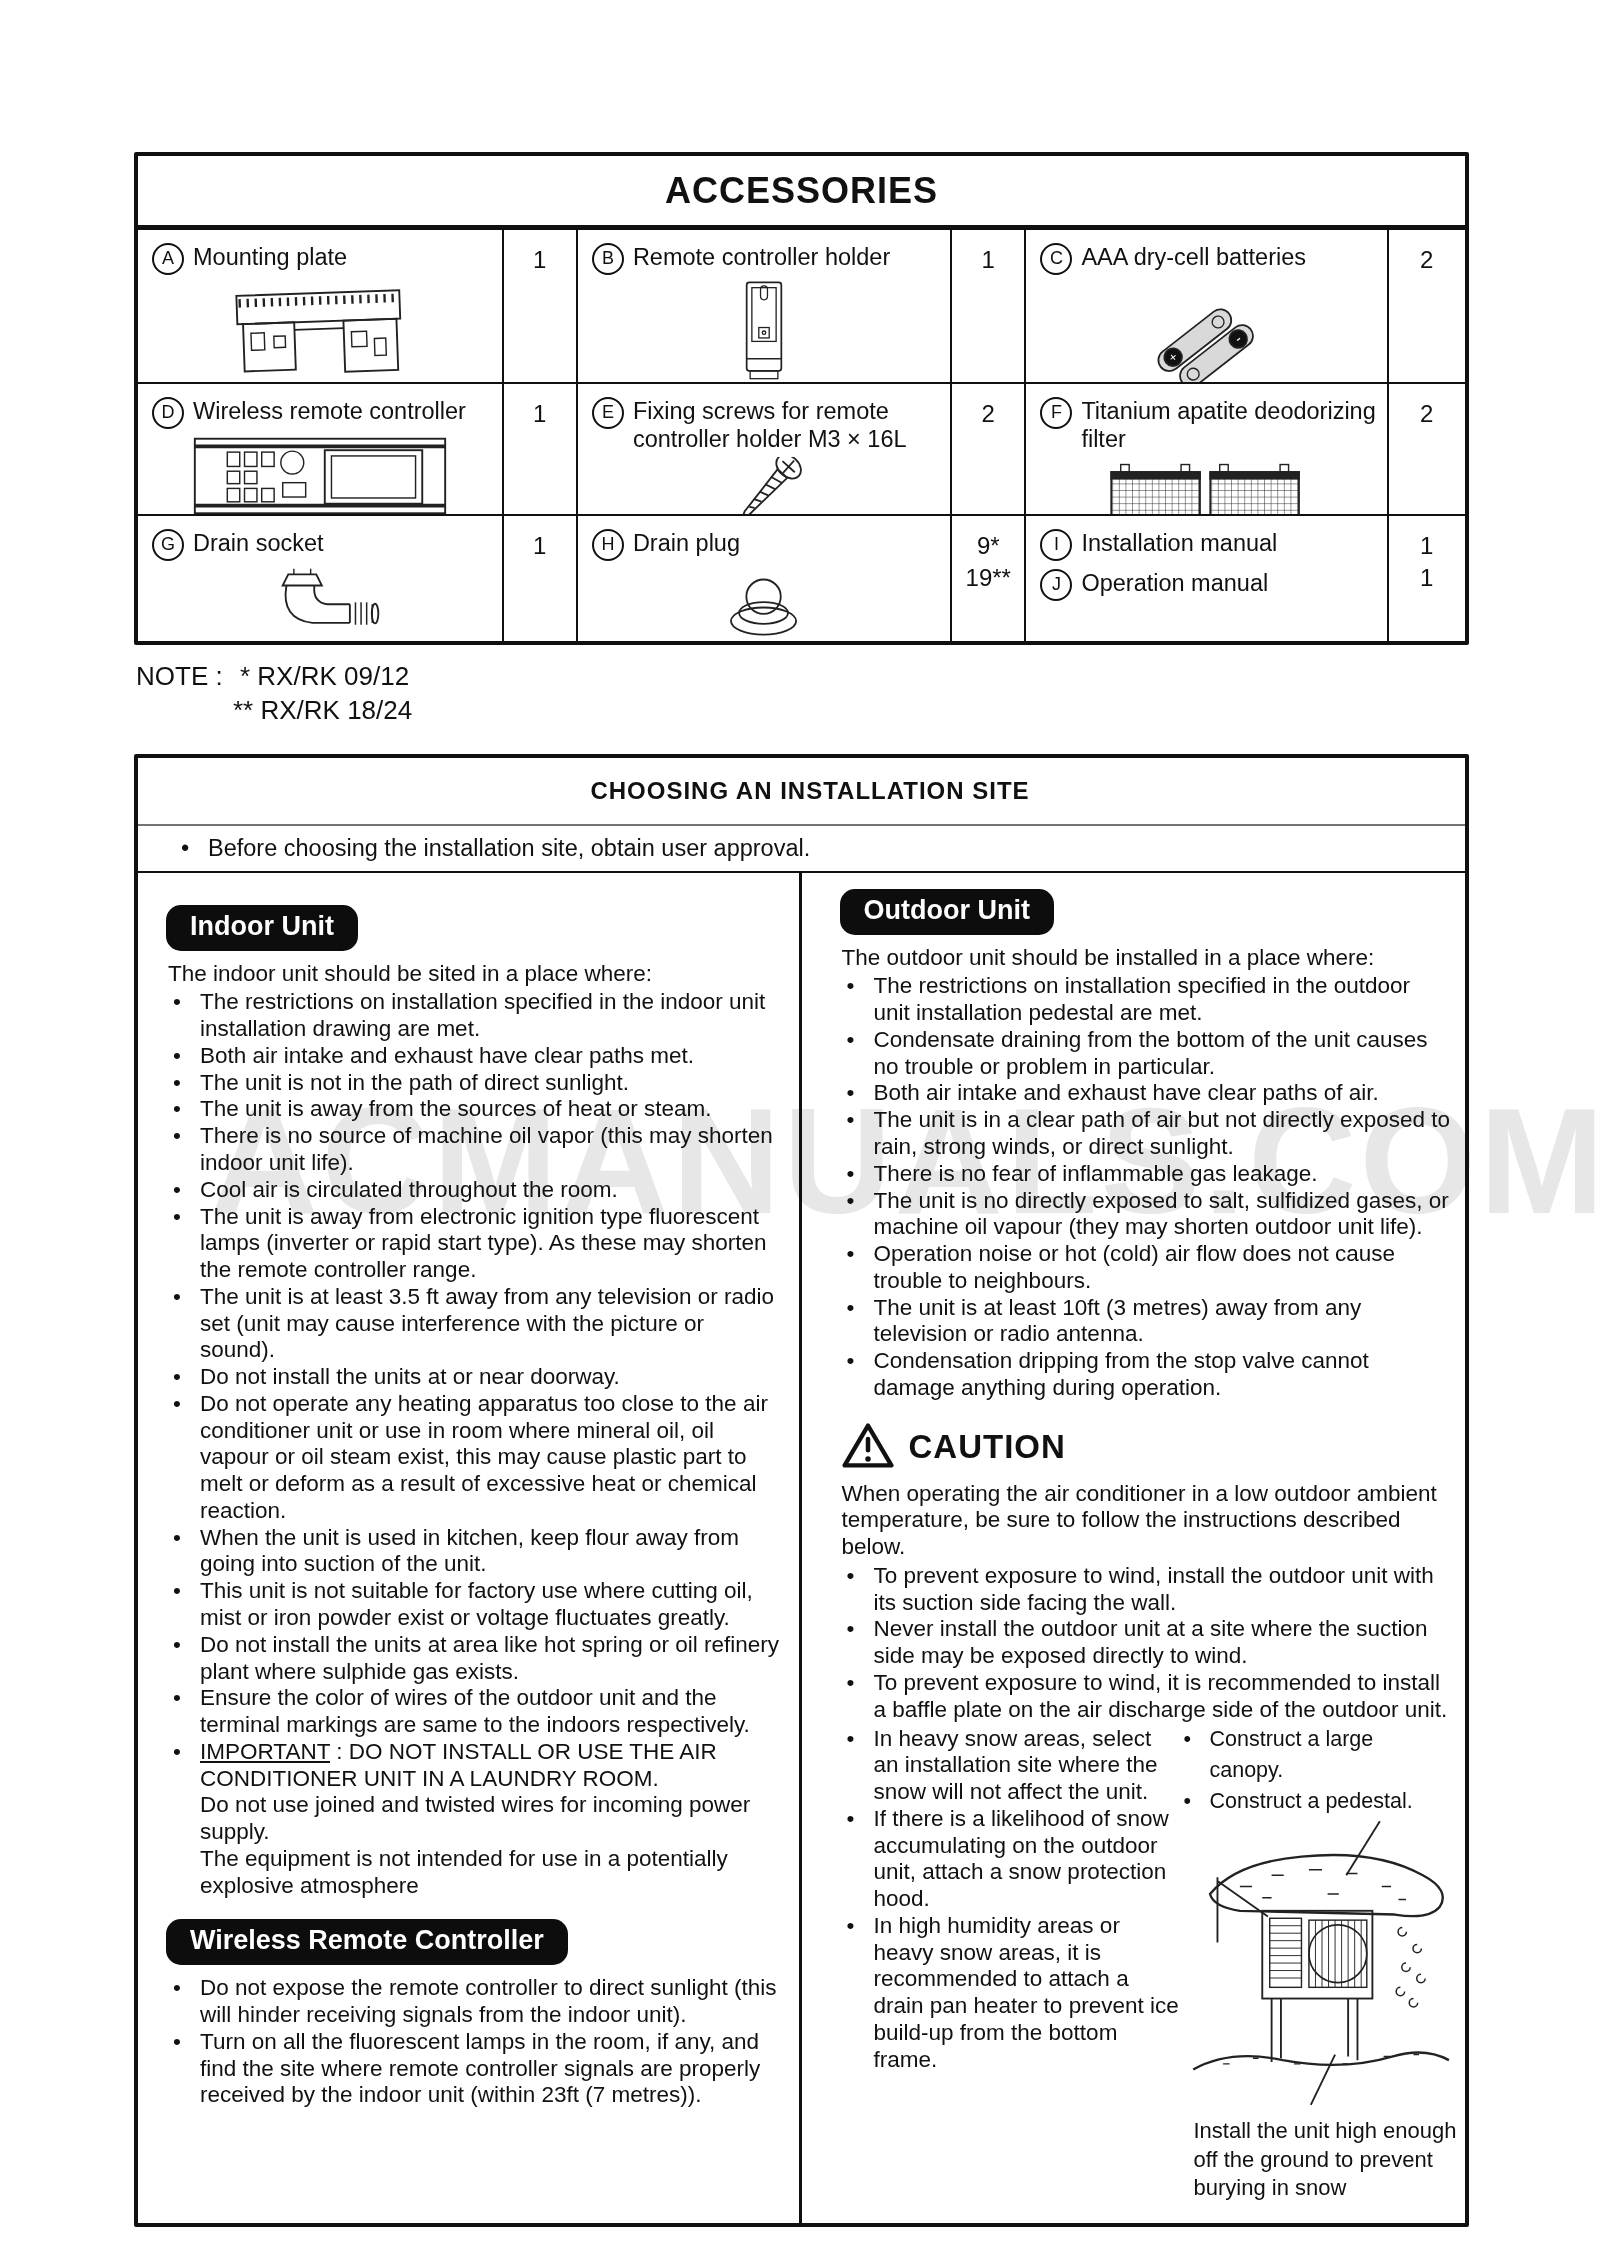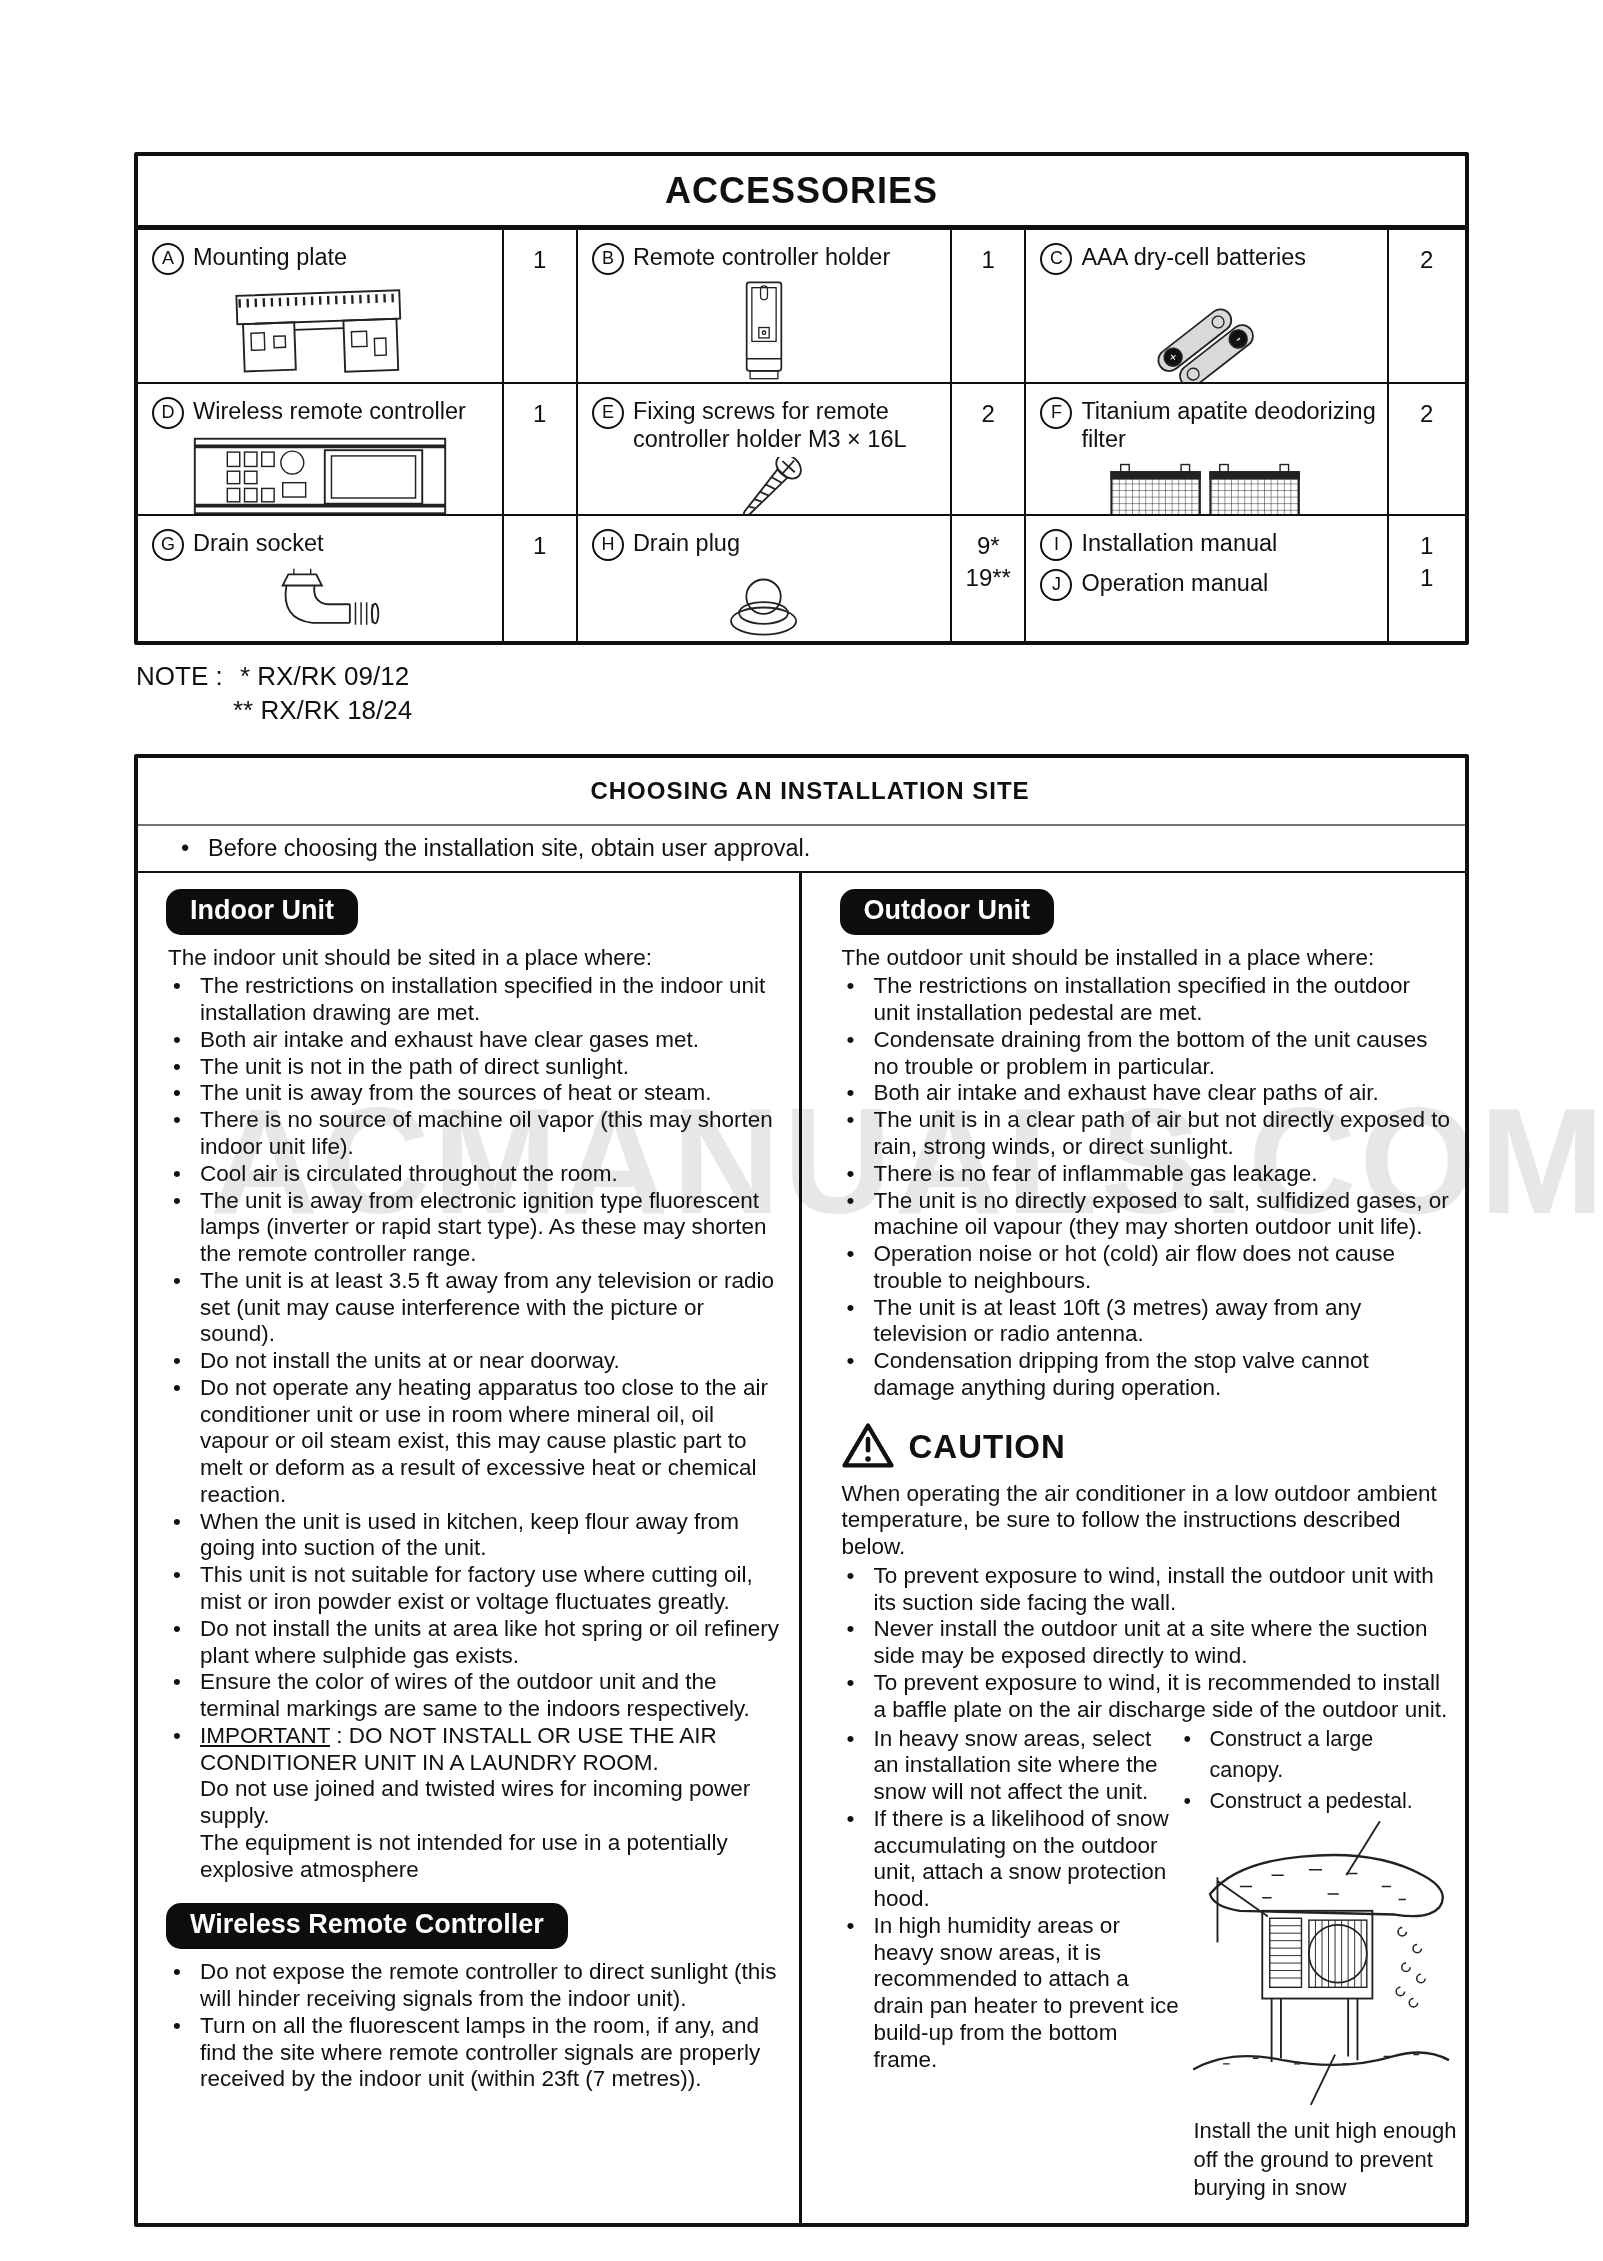--- a/index.html
+++ b/index.html
@@ -36,21 +36,21 @@
   .note-lines div:nth-child(2){margin-left:-7px;}
 
   
   .site{margin-top:26px;}
   .site-title{display:flex;align-items:center;justify-content:center;height:66px;
               font-size:24px;font-weight:bold;letter-spacing:1px;border-bottom:2px solid #737373;padding-left:17px;}
   .intro{display:flex;padding:9px 0 9px 36px;border-bottom:2px solid #101010;font-size:23.5px;}
   .intro .bb{width:34px;}
   .cols{display:flex;align-items:stretch;}
   .col-left{width:50%;box-sizing:border-box;border-right:3px solid #101010;
-            padding:16px 18px 28px 28px;}
+            padding:32px 18px 28px 28px;}
   .col-right{width:50%;box-sizing:border-box;padding:16px 14px 20px 38px;}
   .badge{display:inline-block;background:#0d0d0d;color:#fff;font-size:27px;font-weight:bold;
          padding:6px 24px 9px;border-radius:15px;}
   .lead{font-size:22.5px;line-height:1.19;margin:10px 0 0 2px;}
   ul.blist{list-style:none;margin:2px 0 0 0;padding:0;font-size:22.5px;line-height:1.19;}
   .blist li{display:flex;}
   .bb{flex:none;width:34px;padding-left:7px;box-sizing:border-box;}
   .bt{flex:1;}
   .bu{text-decoration:underline;}
   .wrc{margin-top:20px;}
@@ -307,21 +307,21 @@
         <div class="lead">The indoor unit should be sited in a place where:</div>
         <ul class="blist">
 
             <li>
               <span class="bb">•</span>
               <span class="bt"><span class="bu"></span><span>The restrictions on installation specified in the indoor unit installation drawing are met.</span></span>
             </li>
 
             <li>
               <span class="bb">•</span>
-              <span class="bt"><span class="bu"></span><span>Both air intake and exhaust have clear gases met.</span></span>
+              <span class="bt"><span class="bu"></span><span>Both air intake and exhaust have clear paths met.</span></span>
             </li>
 
             <li>
               <span class="bb">•</span>
               <span class="bt"><span class="bu"></span><span>The unit is not in the path of direct sunlight.</span></span>
             </li>
 
             <li>
               <span class="bb">•</span>
               <span class="bt"><span class="bu"></span><span>The unit is away from the sources of heat or steam.</span></span>

